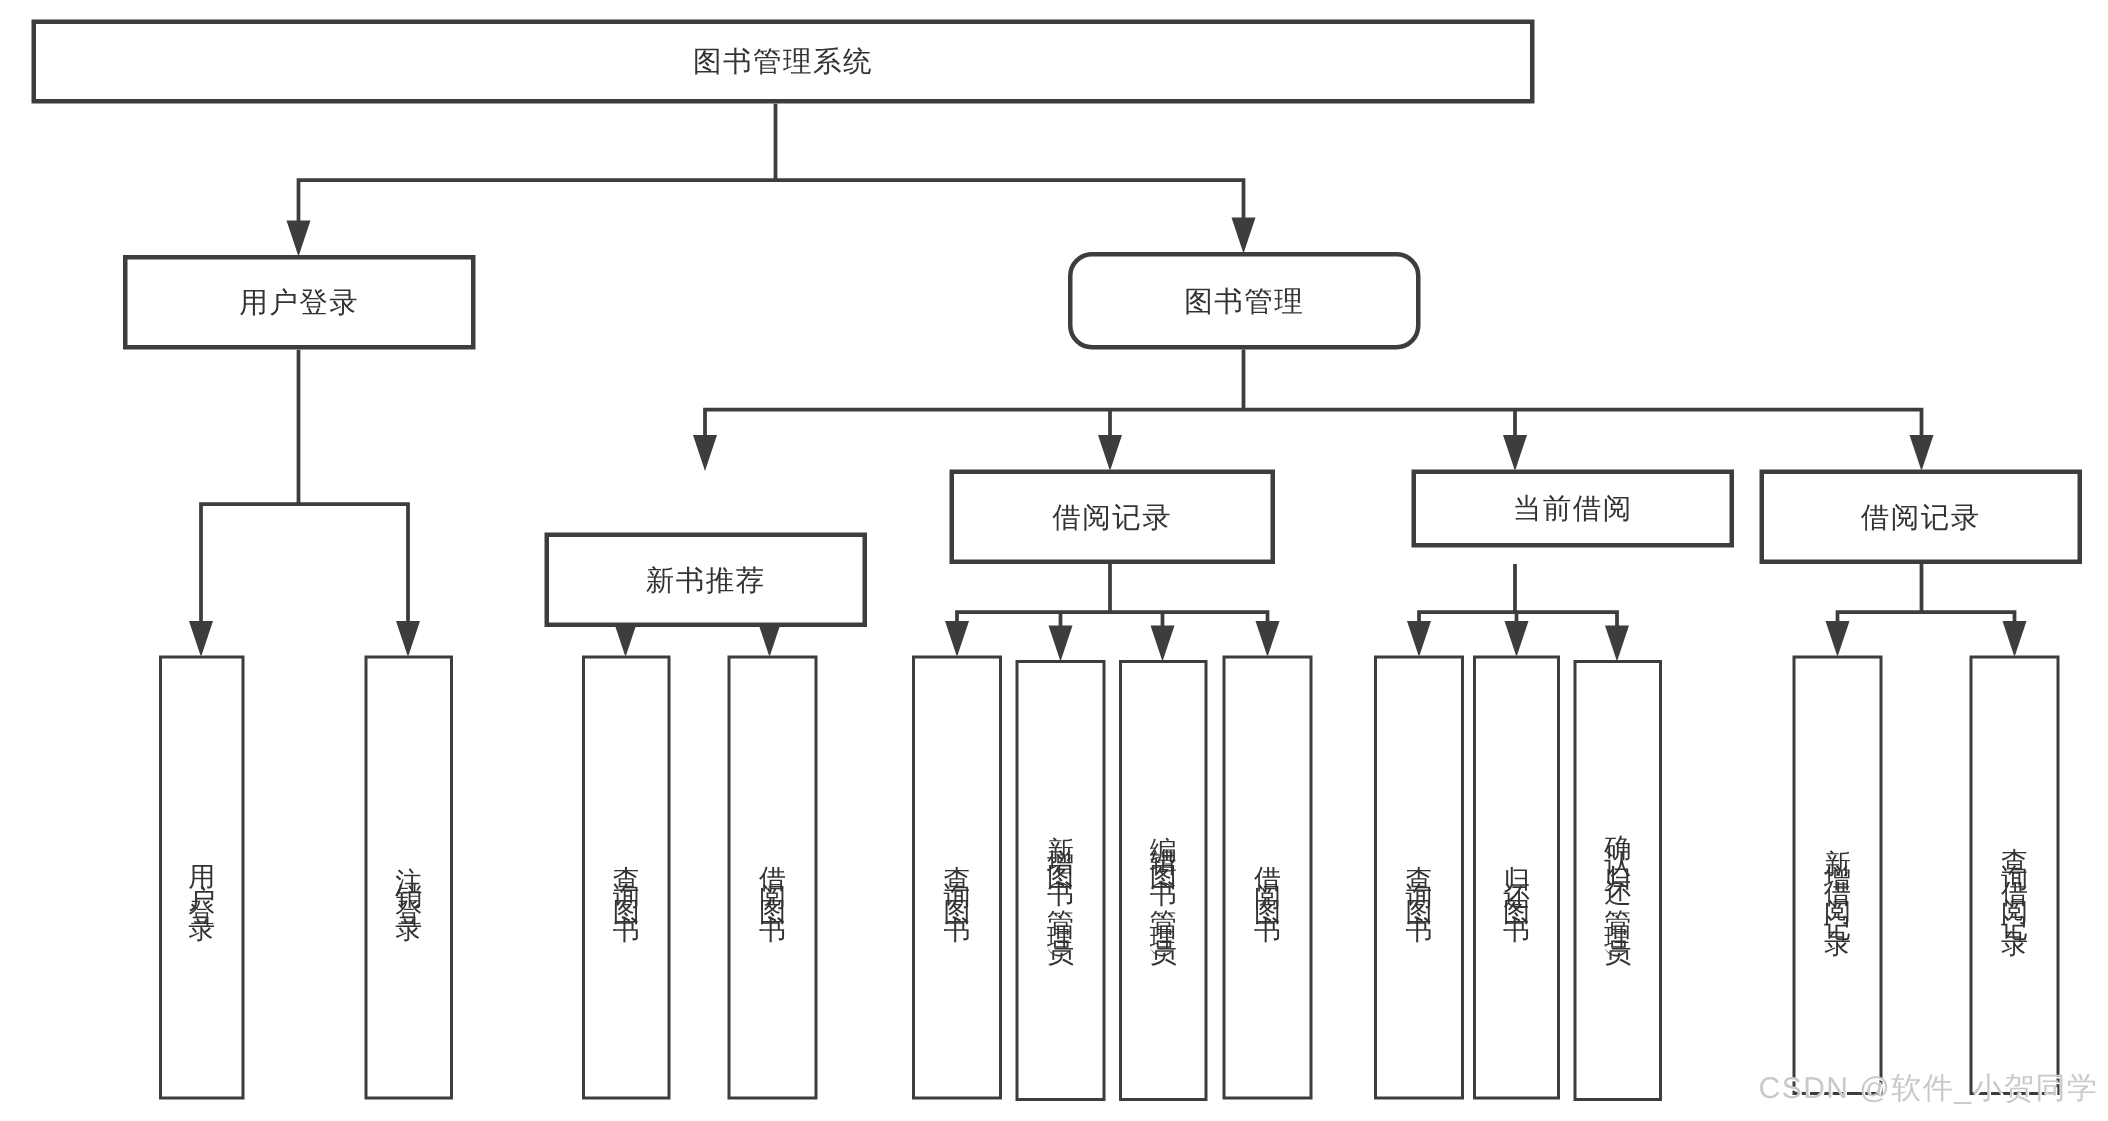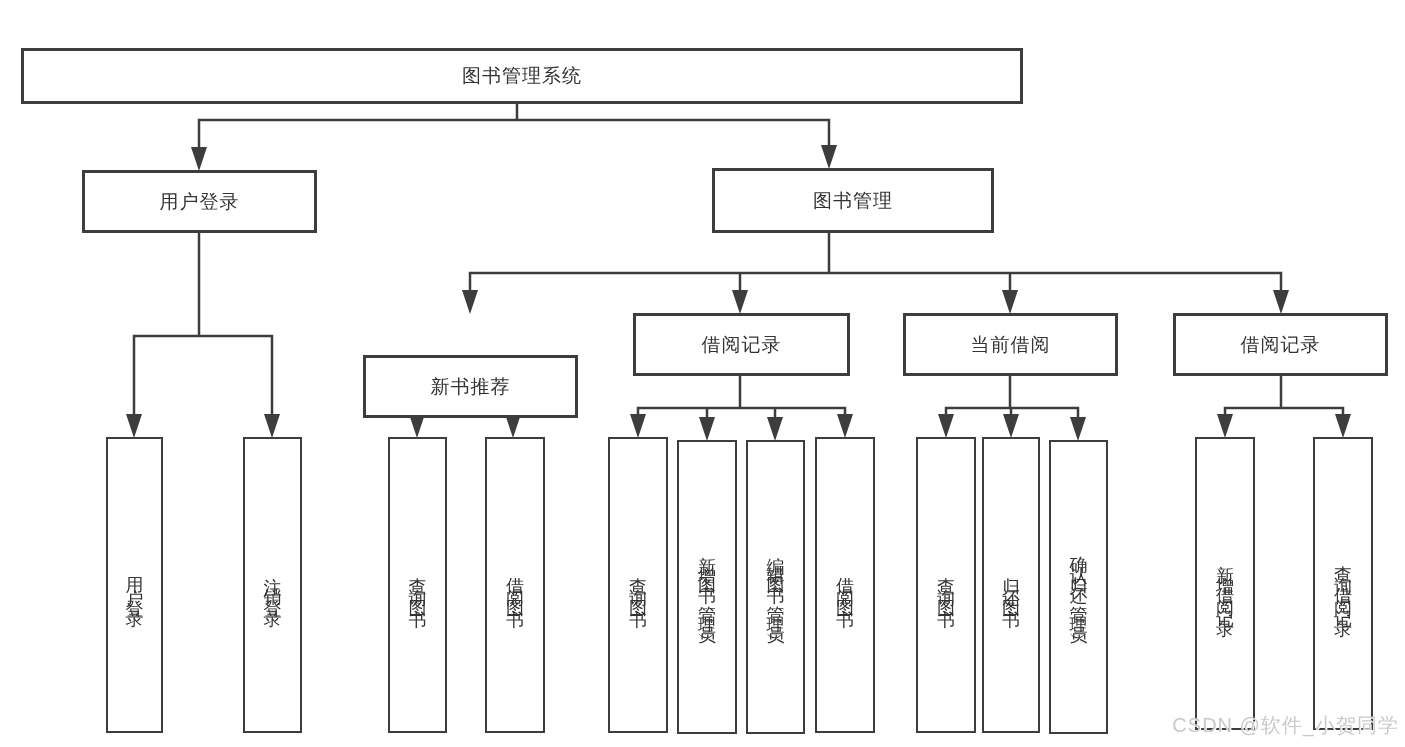--- a/index.html
+++ b/index.html
@@ -102,28 +102,28 @@
 
       <polygon points="938,414 954,414 946,438"></polygon>
       <polygon points="1003,414 1019,414 1011,438"></polygon>
       <polygon points="1070,417 1086,417 1078,441"></polygon>
 
       <polygon points="1217,414 1233,414 1225,438"></polygon>
       <polygon points="1335,414 1351,414 1343,438"></polygon>
     </g>
   </svg>
 
-  <div class="node" style="left:21px; top:13px; width:1002px; height:56px;margin-top:35px;">图书管理系统</div>
+  <div class="node" style="left:21px; top:13px; width:1002px; height:56px;">图书管理系统</div>
 
   <div class="node" style="left:82px; top:170px; width:235px; height:63px;">用户登录</div>
-  <div class="node" style="left:712px; top:168px; width:282px; height:65px;">图书管理</div>
+  <div class="node" style="left:712px; top:168px; width:235px; height:65px;border-radius:16px;">图书管理</div>
 
   <div class="node" style="left:363px; top:313px; width:215px; height:63px;margin-top:42px;">新书推荐</div>
   <div class="node" style="left:633px; top:313px; width:217px; height:63px;">借阅记录</div>
-  <div class="node" style="left:903px; top:313px; width:215px; height:63px;">当前借阅</div>
+  <div class="node" style="left:941px; top:313px; width:215px; height:52px;">当前借阅</div>
   <div class="node" style="left:1173px; top:313px; width:215px; height:63px;">借阅记录</div>
 
   <div class="node leaf" style="left:106px; top:437px; width:57px; height:296px;">用户登录</div>
   <div class="node leaf" style="left:243px; top:437px; width:59px; height:296px;">注销登录</div>
 
   <div class="node leaf" style="left:388px; top:437px; width:59px; height:296px;">查询图书</div>
   <div class="node leaf" style="left:485px; top:437px; width:60px; height:296px;">借阅图书</div>
 
   <div class="node leaf" style="left:608px; top:437px; width:60px; height:296px;">查询图书</div>
   <div class="node leaf long" style="left:677px; top:440px; width:60px; height:294px;">新增图书（管理员）</div>

